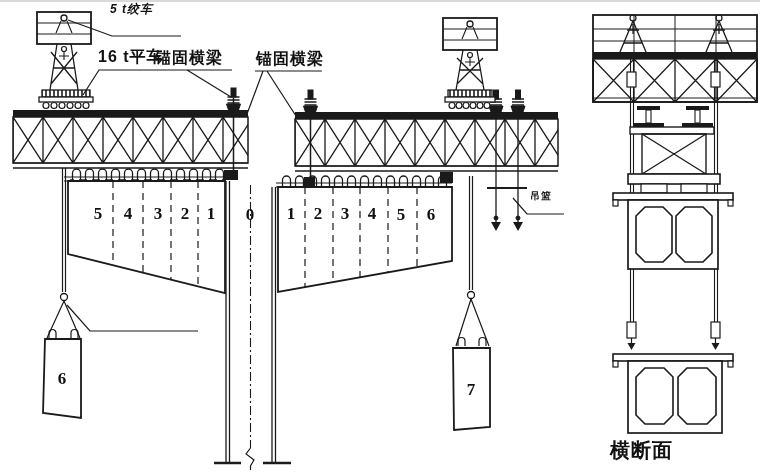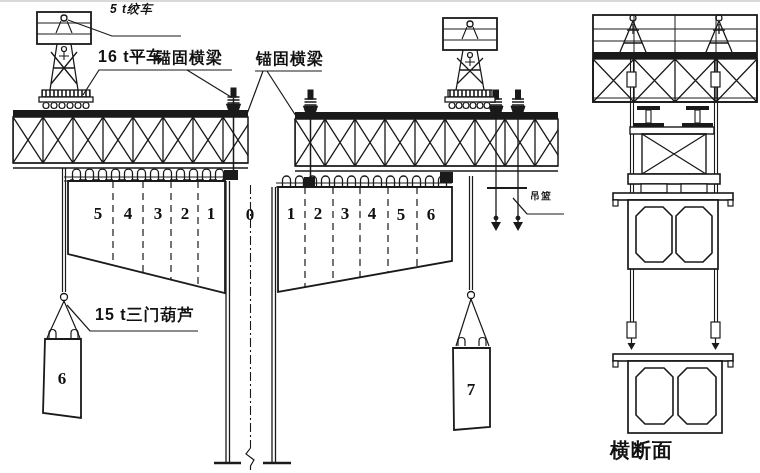--- a/index.html
+++ b/index.html
@@ -253,21 +253,20 @@
       <path d="M645,366 H664 L673,375 V413 L664,422 H645 L636,413 V375 Z" stroke-width="1.6"></path>
       <path d="M687,366 H707 L716,375 V413 L707,422 H687 L678,413 V375 Z" stroke-width="1.6"></path>
     </g>
   </g>
 </svg>
 
 <div class="lbl" style="left:110px;top:1px;font-size:12px;font-style:italic;">5 t绞车</div>
 <div class="lbl" style="left:98px;top:47px;font-size:16px;">16 t平车</div>
 <div class="lbl" style="left:155px;top:48px;font-size:16px;">锚固横梁</div>
 <div class="lbl" style="left:256px;top:49px;font-size:16px;">锚固横梁</div>
-<div class="lbl" style="left:95px;top:305px;font-size:16px;">15 t三门葫芦</div>
 <div class="lbl" style="left:530px;top:189px;font-size:10px;">吊篮</div>
 <div class="lbl" style="left:610px;top:438px;font-size:20px;">横断面</div>
 
 <div class="seg" style="left:88px;top:203px;">5</div>
 <div class="seg" style="left:118px;top:203px;">4</div>
 <div class="seg" style="left:148px;top:203px;">3</div>
 <div class="seg" style="left:175px;top:203px;">2</div>
 <div class="seg" style="left:201px;top:203px;">1</div>
 
 <div class="seg" style="left:240px;top:204px;">0</div>

